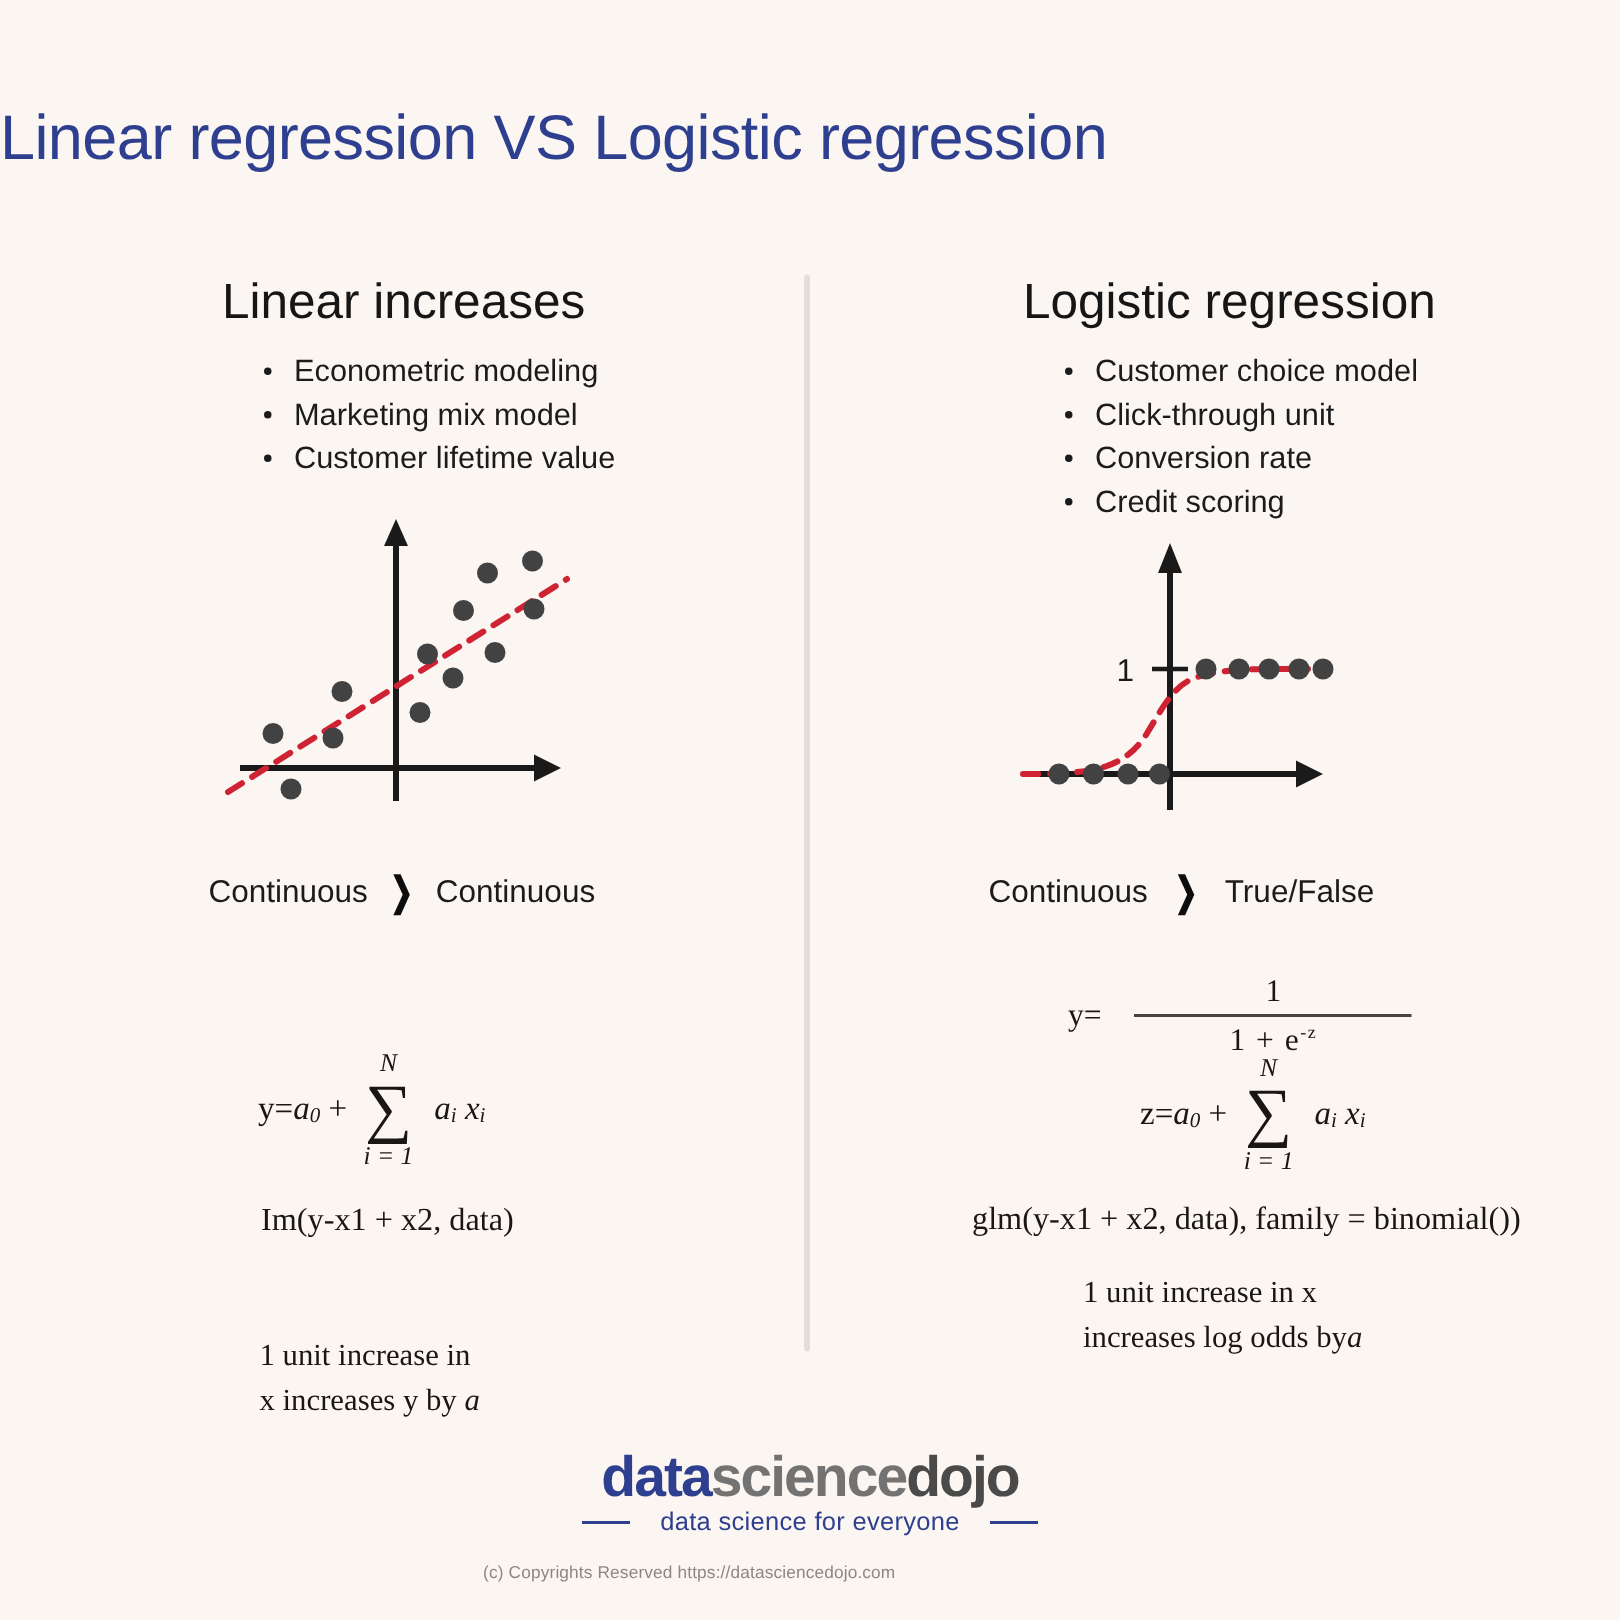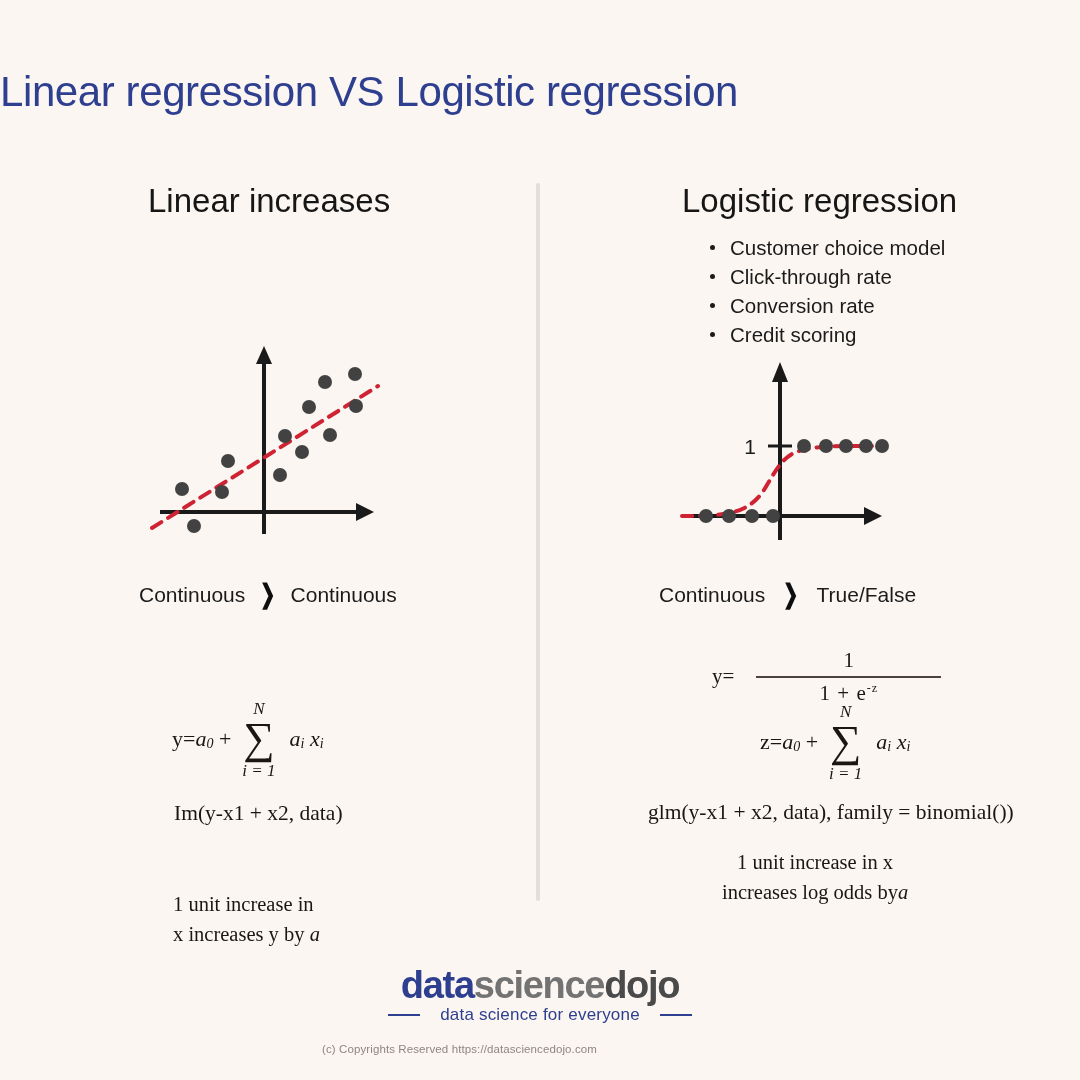--- a/index.html
+++ b/index.html
@@ -190,21 +190,21 @@
   #logistic-code { left: 648px; top: 800px; }
 
   .interp {
     position: absolute;
     font-family: "Liberation Serif", serif;
     font-size: 20.5px;
     color: #1a1614;
     line-height: 30px;
   }
   #linear-interp   { left: 173px; top: 889px; text-align: left; }
-  #logistic-interp { left: 722px; top: 847px; text-align: center; }
+  #logistic-interp { left: 722px; top: 847px; text-align: left; }
   .interp .italic { font-style: italic; }
 
   
   #footer {
     position: absolute;
     left: 0;
     top: 966px;
     width: 1080px;
     text-align: center;
   }
@@ -268,20 +268,25 @@
 </style>
 </head>
 <body>
 
 <div id="page-title">Linear regression VS Logistic regression</div>
 
 <div class="divider"></div>
 
 <div class="column left">
   <h2 class="col-heading">Linear increases</h2>
+  <ul class="bullets">
+    <li>Econometric modeling</li>
+    <li>Marketing mix model</li>
+    <li>Customer lifetime value</li>
+  </ul>
 </div>
 
 <div class="plot left">
   <svg width="240" height="200" viewBox="0 0 240 200">
 
     <line x1="114" y1="190" x2="114" y2="14" stroke="#1a1a1a" stroke-width="4"></line>
     <polygon points="114,2 106,20 122,20" fill="#1a1a1a"></polygon>
 
     <line x1="10" y1="168" x2="212" y2="168" stroke="#1a1a1a" stroke-width="4"></line>
     <polygon points="224,168 206,159 206,177" fill="#1a1a1a"></polygon>
@@ -333,21 +338,21 @@
   <div>
     <span>x increases y by</span>
     <span class="italic">a</span>
   </div>
 </div>
 
 <div class="column right">
   <h2 class="col-heading">Logistic regression</h2>
   <ul class="bullets">
     <li>Customer choice model</li>
-    <li>Click-through rate</li>
+    <li>Click-through unit</li>
     <li>Conversion rate</li>
     <li>Credit scoring</li>
   </ul>
 </div>
 
 <div class="plot right">
   <svg width="230" height="190" viewBox="0 0 230 190">
 
     <line x1="104" y1="182" x2="104" y2="18" stroke="#1a1a1a" stroke-width="4"></line>
     <polygon points="104,4 96,24 112,24" fill="#1a1a1a"></polygon>

